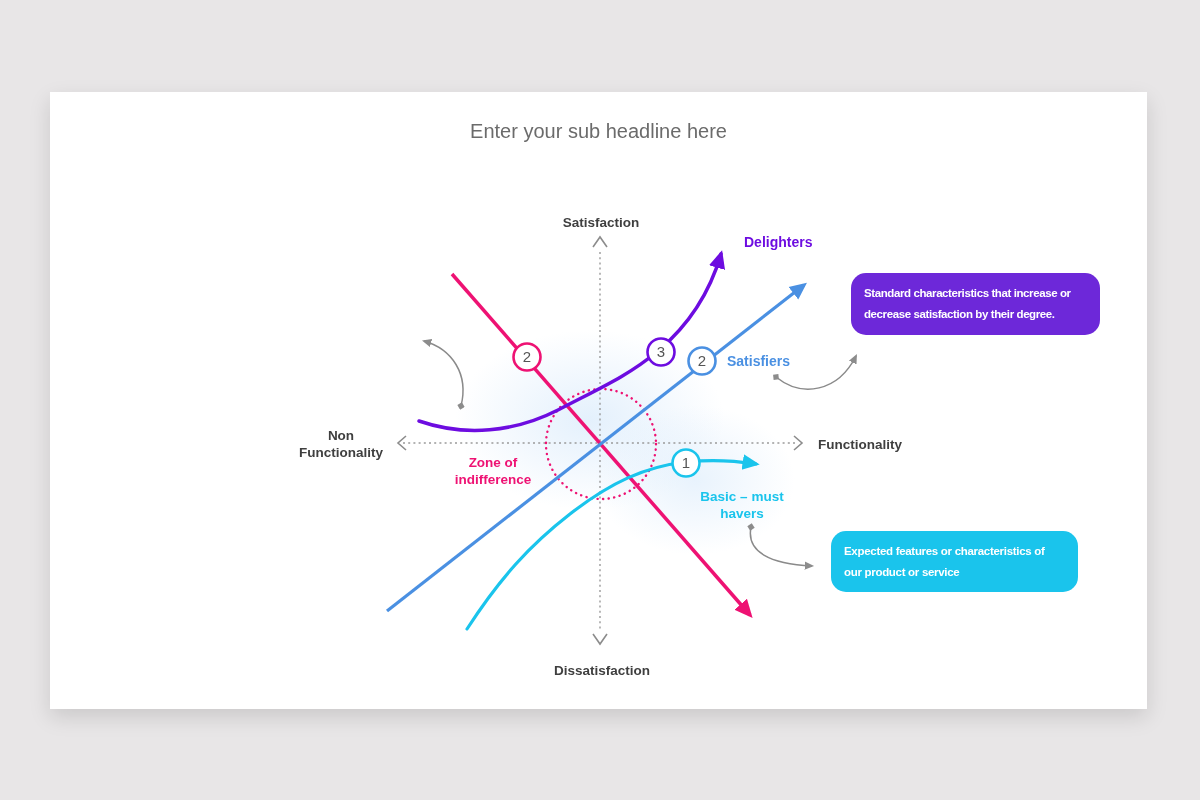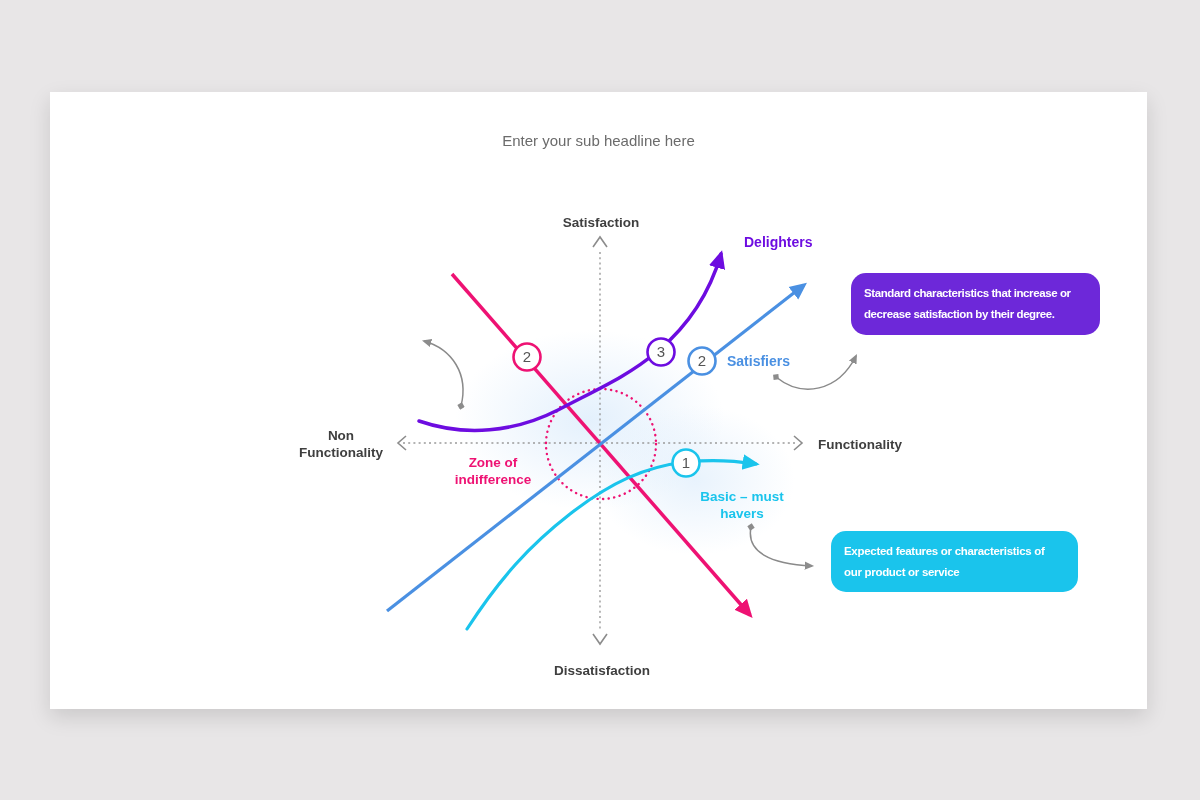--- a/index.html
+++ b/index.html
@@ -15,21 +15,21 @@
     width: 1097px; height: 617px;
     background: #ffffff;
     box-shadow: 0 8px 20px rgba(0,0,0,0.13);
   }
 
   .title-wrap { position: absolute; left: 50px; top: 116px; width: 1097px; text-align: center; }
   .title {
     font-size: 43px; font-weight: 400; color: #58595b; letter-spacing: 0.5px;
     line-height: 1.1;
   }
-  .subtitle { margin-top: 16px; font-size: 15px; color: #6b6b6b; }
+  .subtitle { margin-top: 4px; font-size: 20px; color: #6b6b6b; }
 
   .haze { position: absolute; border-radius: 50%; pointer-events: none; }
   .haze-a { left: 455px; top: 330px; width: 270px; height: 180px;
     background: radial-gradient(closest-side, rgba(205,228,250,0.55), rgba(205,228,250,0)); }
   .haze-b { left: 595px; top: 405px; width: 200px; height: 150px;
     background: radial-gradient(closest-side, rgba(205,228,250,0.45), rgba(205,228,250,0)); }
 
   svg.diagram { position: absolute; left: 0; top: 0; width: 1200px; height: 800px; }
 
   .badge-num {

